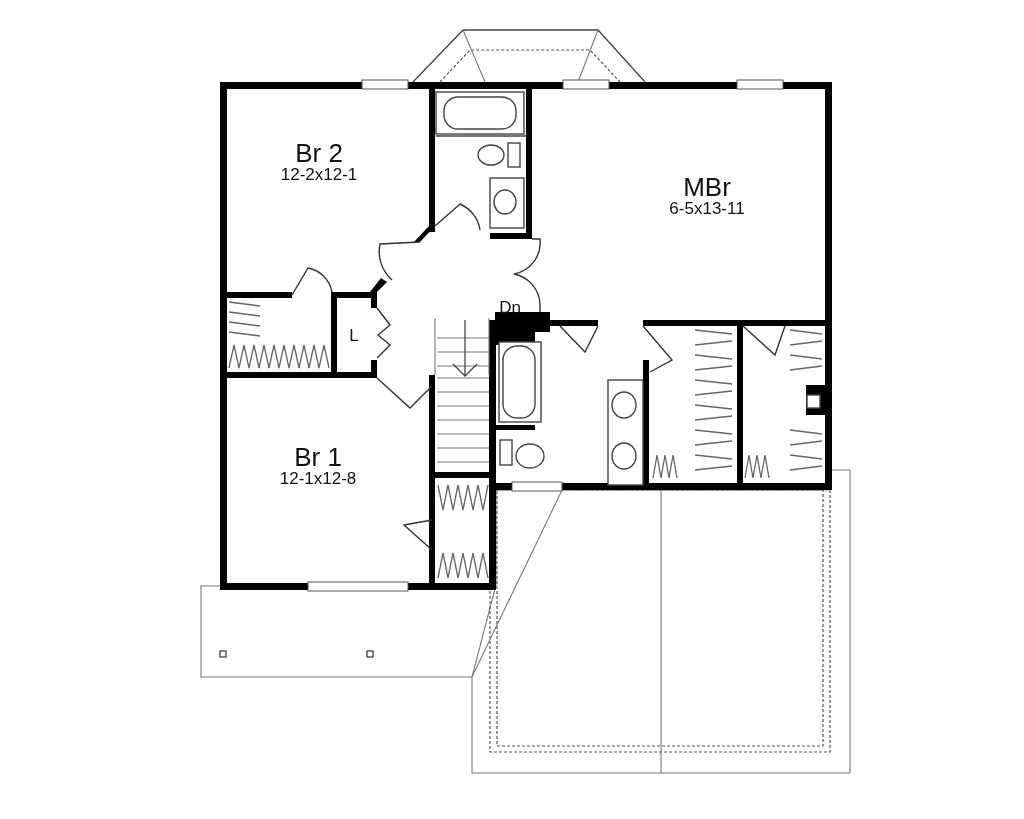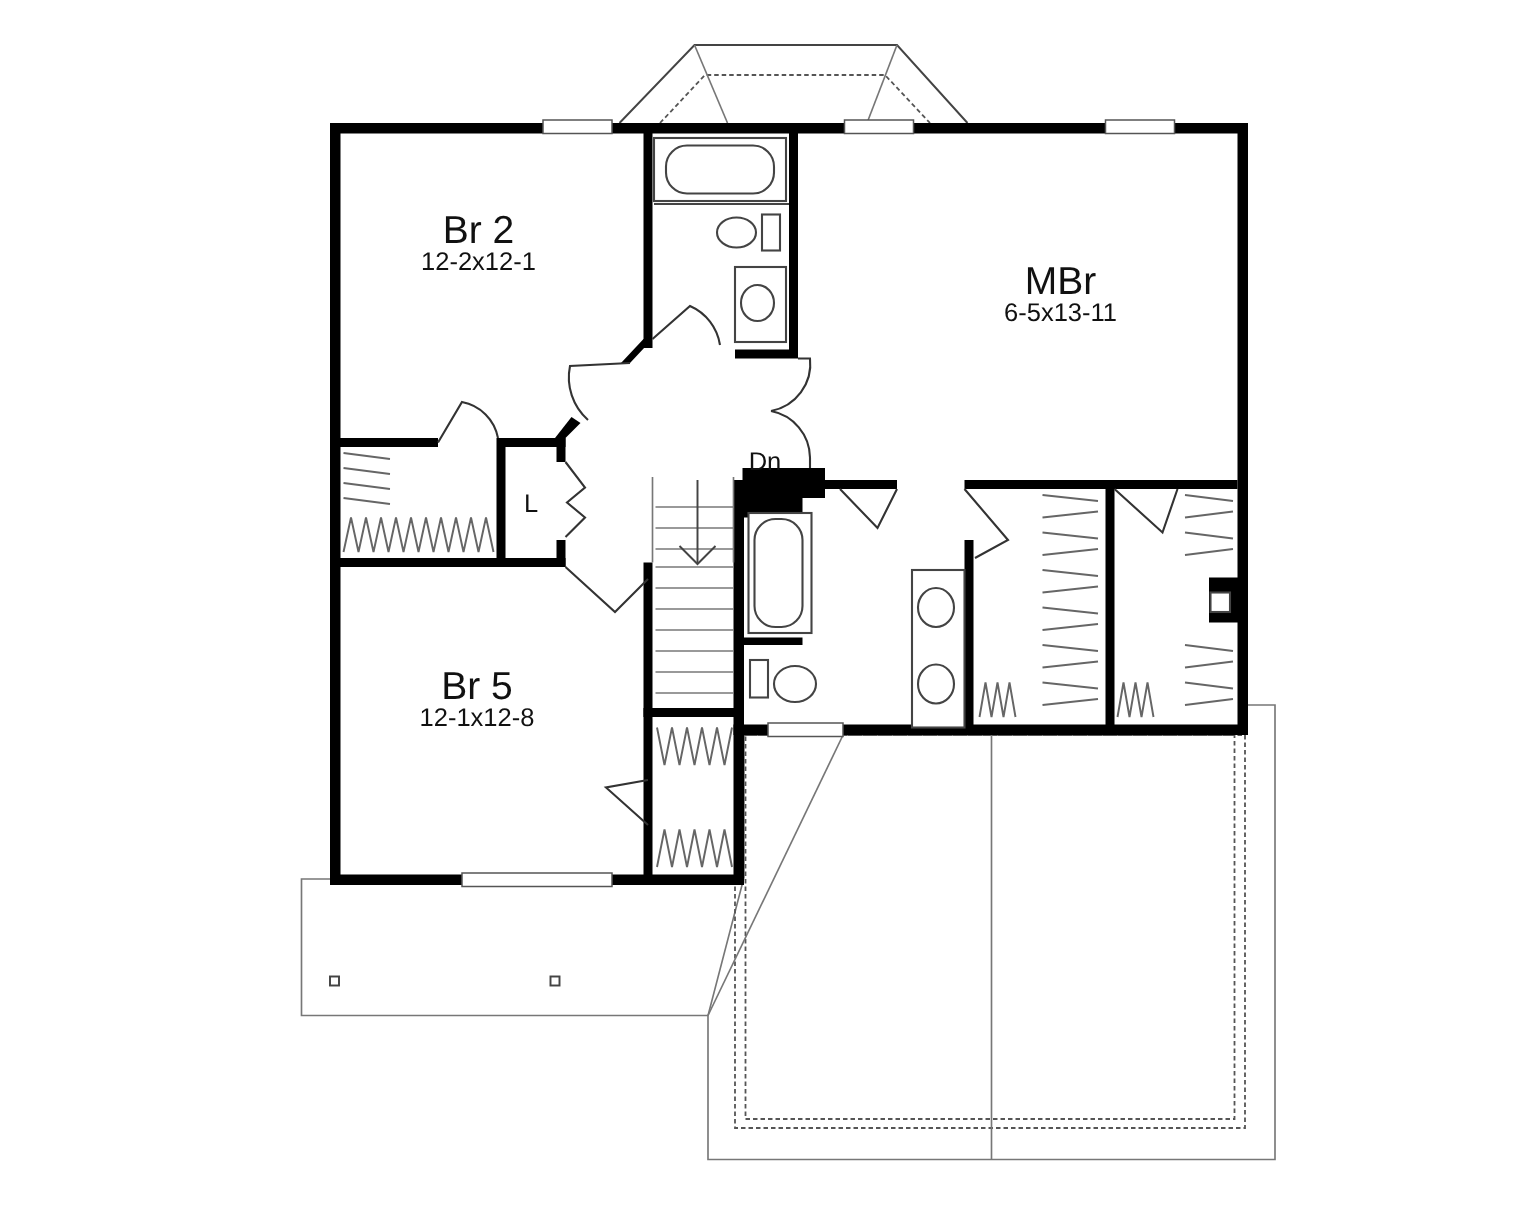--- a/index.html
+++ b/index.html
@@ -155,18 +155,18 @@
   <div class="room-name">Br 2</div>
   <div class="room-dim">12-2x12-1</div>
 </div>
 
 <div class="lbl" style="left:667px; top:175px;margin-left:40px;">
   <div class="room-name">MBr</div>
   <div class="room-dim">6-5x13-11</div>
 </div>
 
 <div class="lbl" style="left:318px; top:445px;">
-  <div class="room-name">Br 5</div>
+  <div class="room-name">Br 1</div>
   <div class="room-dim">12-1x12-8</div>
 </div>
 
 <div class="lbl small" style="left:354px; top:326px;">L</div>
 <div class="lbl small" style="left:463px; top:298px;margin-left:47px;">Dn</div>
 
 </body></html>

